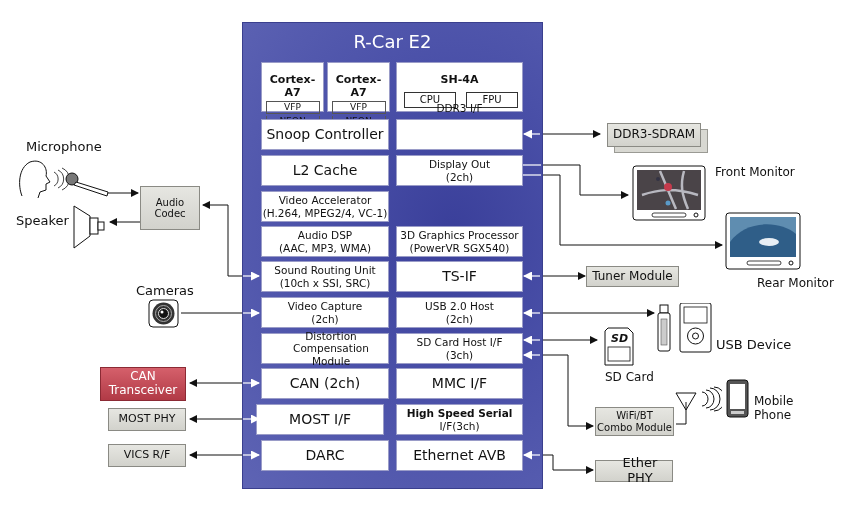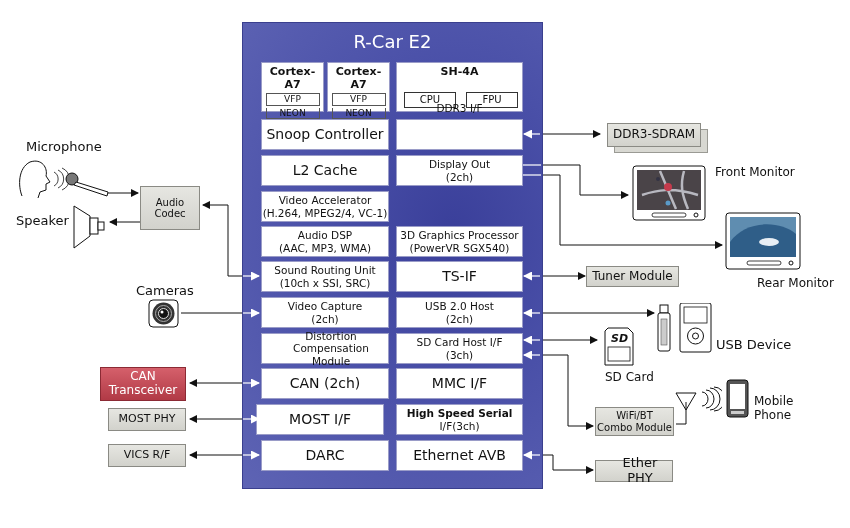--- a/index.html
+++ b/index.html
@@ -11,21 +11,21 @@
     border:1px solid #3a3f8e;
   }
   .chip-title { position:absolute; left:0; right:0; top:8px; text-align:center; color:#ffffff; font-size:18px; }
   .blk {
     position:absolute; background:#ffffff; border:1px solid #9a9cc8; box-sizing:border-box;
     display:flex; flex-direction:column; align-items:center; justify-content:center; text-align:center;
     color:#111; line-height:1.15;
   }
   .blk .big { font-size:14px; }
   .blk .sm { font-size:10.5px; }
-  .core { justify-content:flex-start; padding-top:3px; }
+  .core { justify-content:flex-start; padding-top:11px; }
   .core .t { font-size:11px; font-weight:bold; }
   .sub { width:52px; border:1px solid #555; font-size:9px; margin-top:2px; }
   .sub + .sub { margin-top:2px; border-top:none; }
   .sh-sub { position:absolute; border:1px solid #333; font-size:10px; width:50px; height:14px; line-height:14px; text-align:center; }
   .ext {
     position:absolute; background:linear-gradient(#e6e6e1,#d2d2cc); border:1px solid #8a8a84; box-sizing:border-box;
     display:flex; align-items:center; justify-content:center; text-align:center; color:#111; line-height:1.15;
   }
   .lbl { position:absolute; color:#111; white-space:nowrap; }
   svg.lines { position:absolute; left:0; top:0; }

